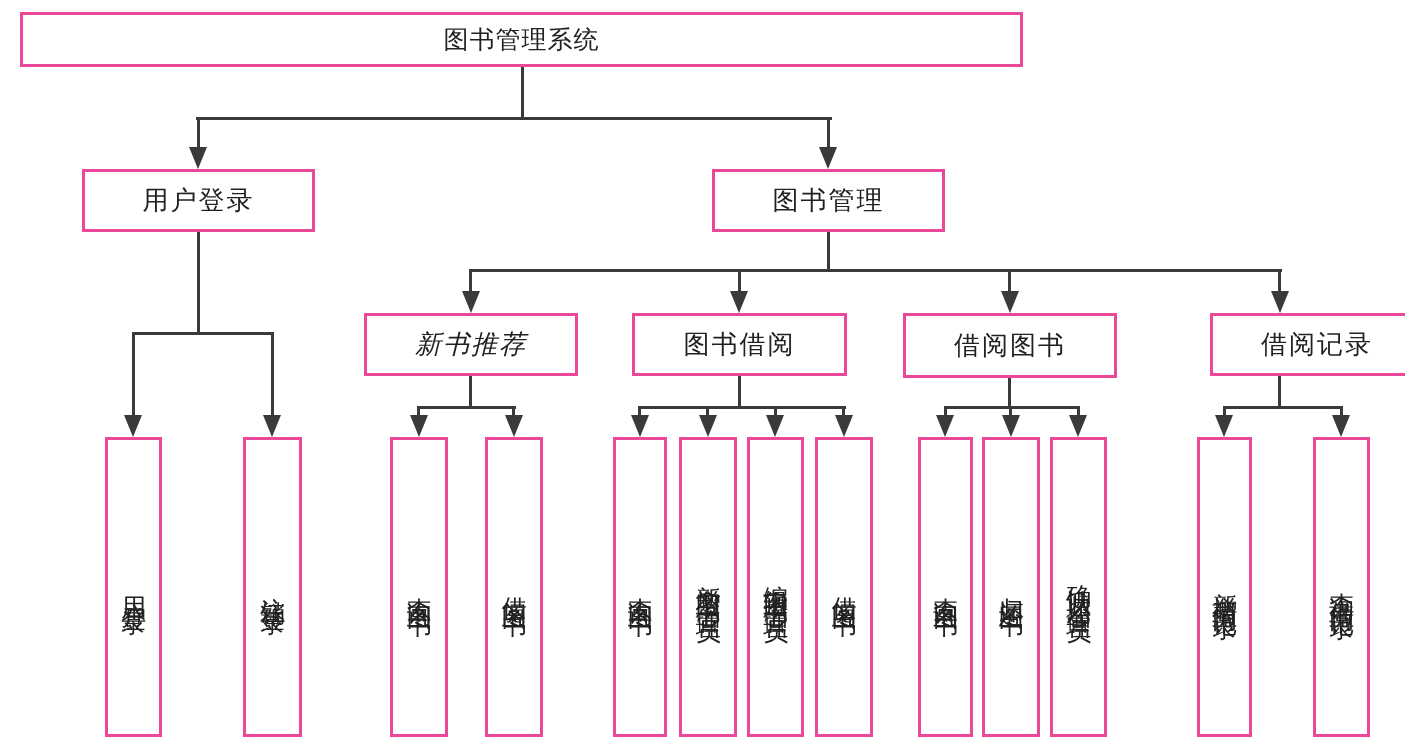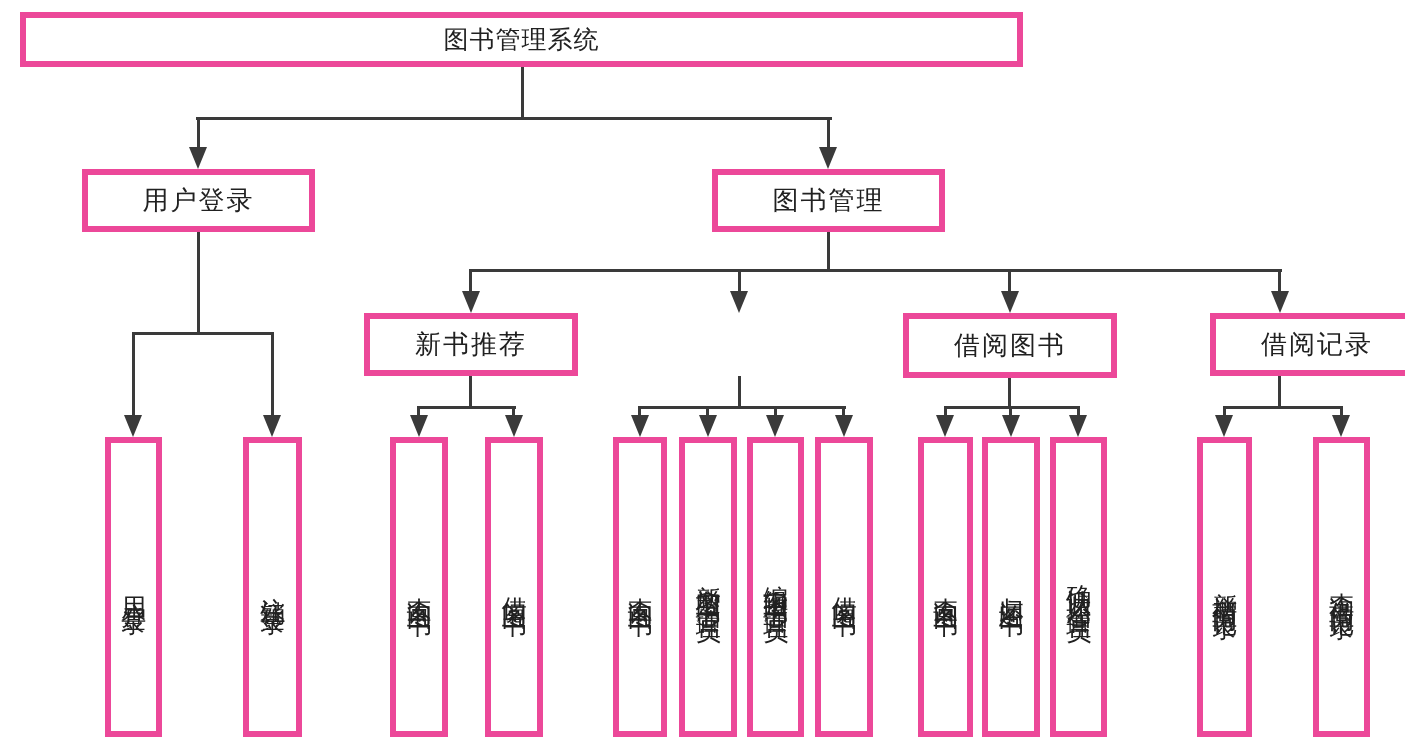--- a/index.html
+++ b/index.html
@@ -12,21 +12,21 @@
   }
   .cl{position:absolute;background:#3a3a3a;}
   .arrow{
     position:absolute;width:0;height:0;
     border-left:9px solid transparent;
     border-right:9px solid transparent;
     border-top:22px solid #3a3a3a;
   }
   .box{
     position:absolute;box-sizing:border-box;
-    border:6px solid #ec4899;background:#ffffff;
+    border:3px solid #ec4899;background:#ffffff;
     display:flex;align-items:center;justify-content:center;
     color:#212121;
   }
   .box.title span{font-size:25px;letter-spacing:1px;}
   .box.h span{font-size:26px;letter-spacing:2px;}
   .vtext{
     writing-mode:vertical-lr;
     text-orientation:mixed;
     font-size:25px;
     letter-spacing:5px;
@@ -92,22 +92,25 @@
     <span>图书管理系统</span>
   </div>
 
   <div class="box h" style="left:82px;top:169px;width:233px;height:63px;">
     <span>用户登录</span>
   </div>
   <div class="box h" style="left:712px;top:169px;width:233px;height:63px;">
     <span>图书管理</span>
   </div>
 
-  <div class="box h" style="left:364px;top:313px;width:214px;height:63px;">
+  <div class="box h" style="left:364px;top:313px;width:214px;height:63px;font-style:italic;">
     <span>新书推荐</span>
+  </div>
+  <div class="box h" style="left:632px;top:313px;width:215px;height:63px;">
+    <span>图书借阅</span>
   </div>
   <div class="box h" style="left:903px;top:313px;width:214px;height:65px;">
     <span>借阅图书</span>
   </div>
   <div class="box h" style="left:1210px;top:313px;width:214px;height:63px;">
     <span>借阅记录</span>
   </div>
 
   <div class="box v" style="left:105px;top:437px;width:57px;height:300px;">
     <span class="vtext">用户登录</span>

